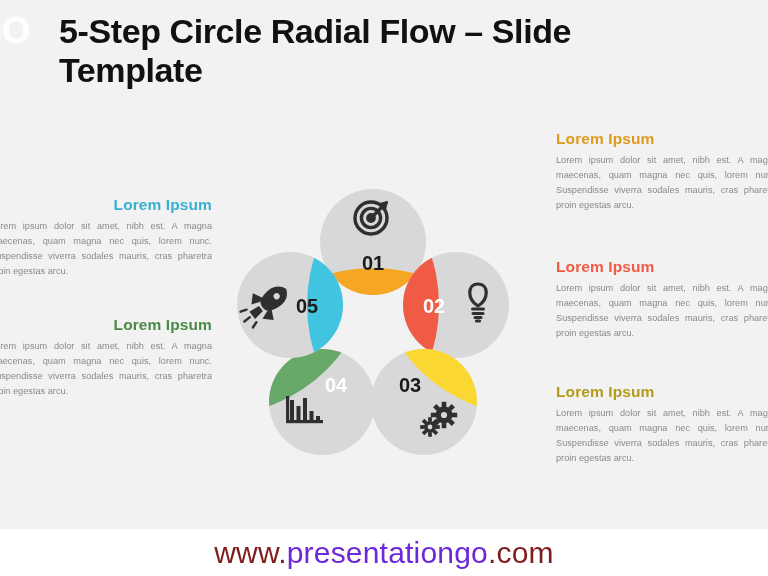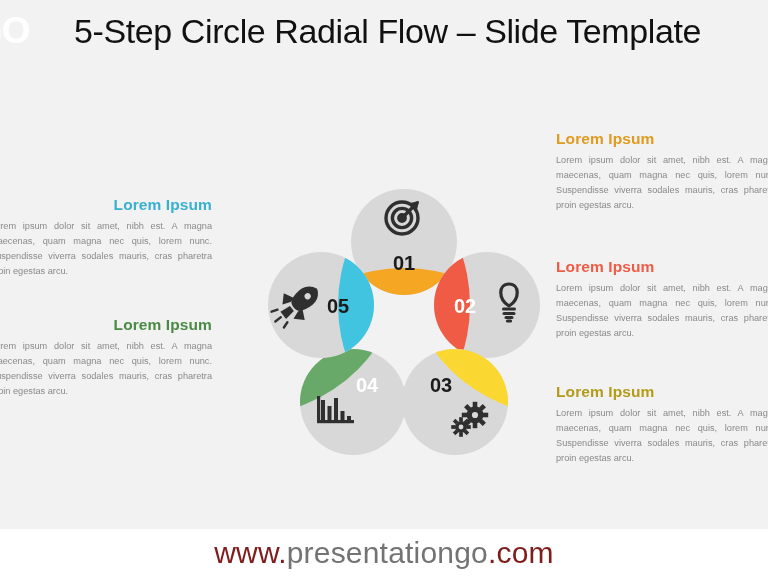--- a/index.html
+++ b/index.html
@@ -15,22 +15,22 @@
   .logo-wm {
     position:absolute; left:-26px; top:8px;
     width:86px; height:46px;
     color:#ffffff; font-weight:700; font-size:37px;
     letter-spacing:-1px; line-height:46px;
     opacity:.95; user-select:none;
   }
 
   
   .title {
-    position:absolute; left:74px; top:12px; width:640px;
-    font-size:34px; font-weight:400; line-height:1.14;
+    position:absolute; left:59px; top:12px; width:640px;
+    font-size:34px; font-weight:700; line-height:1.14;
     color:#111111; letter-spacing:-.4px;
     white-space:pre-line;
   }
 
   
   .blk { position:absolute; width:222px; }
   .blk .head {
     font-size:15.5px; font-weight:700; margin:0 0 5px 0;
     letter-spacing:.1px;
   }
@@ -42,39 +42,39 @@
   .blk.left  { left:-10px; width:222px; text-align:right; }
   .blk.left .body { text-align:justify; }
 
   #blk-r1 { top:130px; }
   #blk-r2 { top:258px; }
   #blk-r3 { top:383px; }
   #blk-l1 { top:196px; }
   #blk-l2 { top:316px; }
 
   
-  .diagram { position:absolute; left:243px; top:138px; width:322px; height:330px; }
+  .diagram { position:absolute; left:212px; top:138px; width:322px; height:330px; }
   .diagram svg { display:block; width:322px; height:330px; }
 
   .num { font-family:"Liberation Sans", sans-serif; font-weight:700; font-size:20px; }
   .num-dark  { fill:#1b1b1b; }
   .num-light { fill:#ffffff; }
 
   
   .footer-band {
     position:absolute; left:0; right:0; bottom:0; height:47px;
     background:#ffffff;
   }
   .footer-url {
     position:absolute; left:0; right:0; bottom:6px;
     text-align:center; font-size:30px; font-weight:400;
     letter-spacing:.2px;
   }
   .u-dim  { color:#7f1d1d; }
-  .u-main { color:#737373; }
+  .u-main { color:#6d28d9; }
 </style>
 </head>
 <body>
 
 <div class="slide">
 
   <div class="logo-wm">GO</div>
 
   <div class="title">5-Step Circle Radial Flow – Slide Template</div>
 

